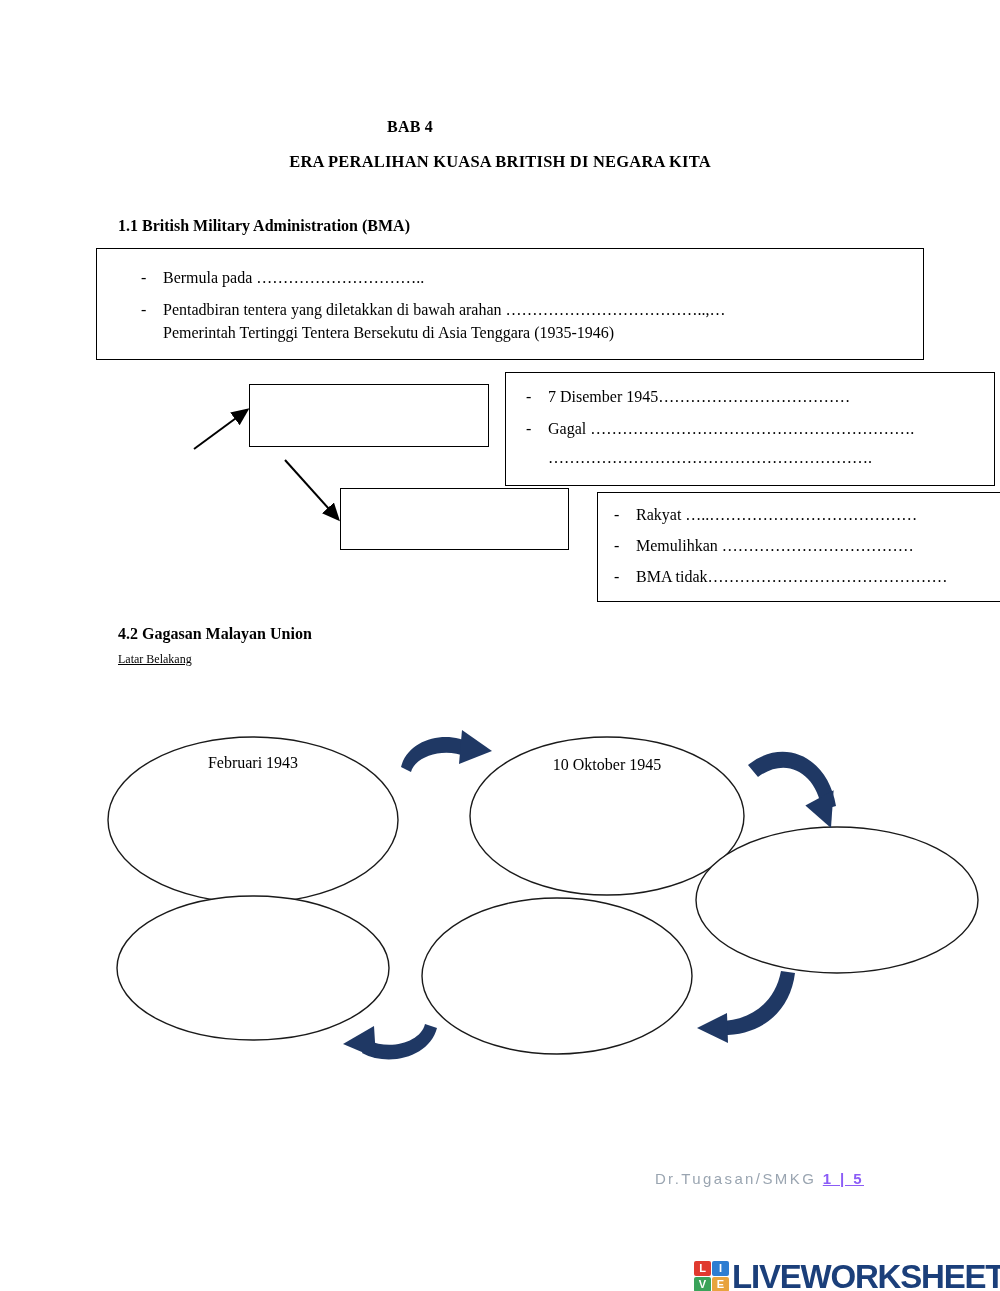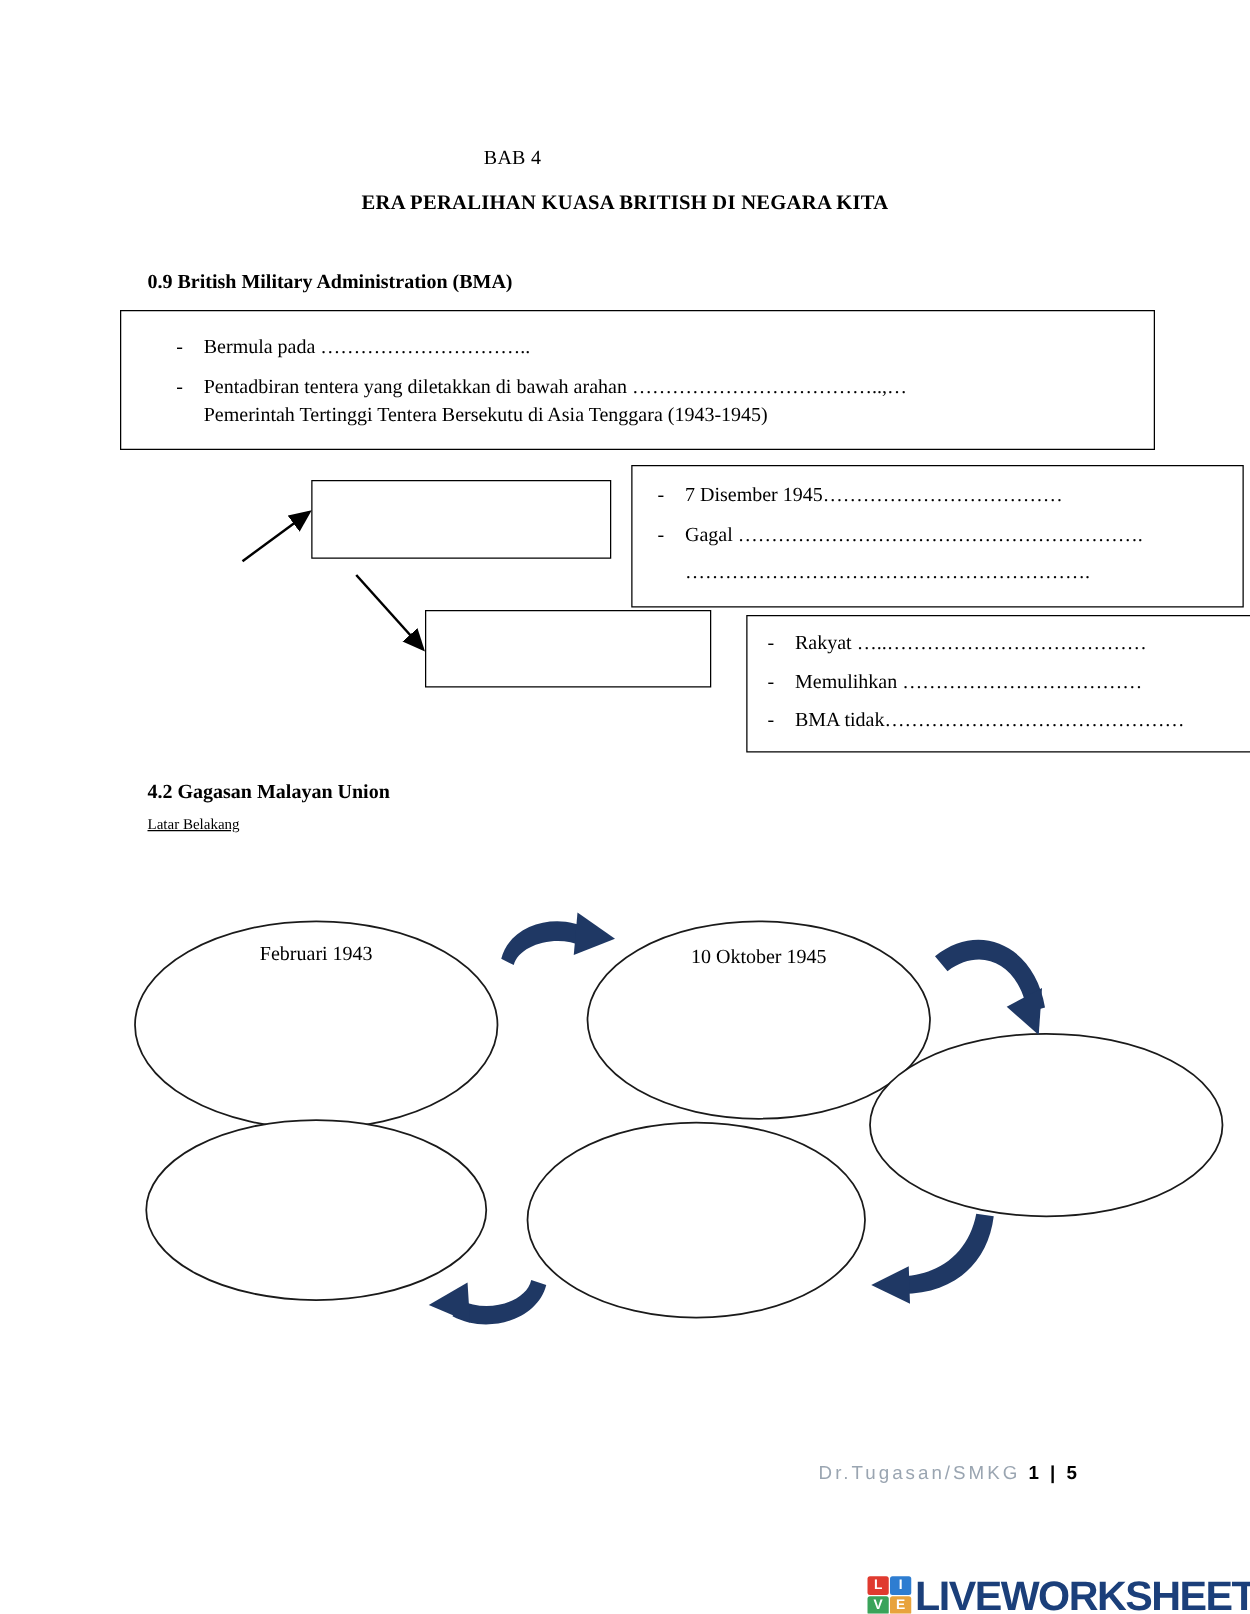--- a/index.html
+++ b/index.html
@@ -19,21 +19,21 @@
     overflow: hidden;
   }
 
   
   .chapter-title {
     position: absolute;
     top: 118px;
     left: 0;
     width: 820px;
     text-align: center;
-    font-weight: normal;
+    font-weight: bold;
     font-size: 16px;
     letter-spacing: 0.2px;
   }
   .doc-title {
     position: absolute;
     top: 152px;
     left: 0;
     width: 1000px;
     text-align: center;
     font-weight: bold;
@@ -175,22 +175,23 @@
     width: 1000px;
     text-align: right;
     padding-right: 136px;
     box-sizing: border-box;
     font-family: "Liberation Sans", sans-serif;
     font-size: 15px;
     letter-spacing: 2.4px;
     color: #9aa5b1;
   }
   #footer .pagenum {
-    color: #000000;
-    font-weight: bold;
+    color: #8b5cf6;
+    font-weight: bold;
+    text-decoration: underline;
   }
 
   
   #lws-logo {
     position: absolute;
     top: 1254px;
     left: 694px;
     display: flex;
     align-items: center;
     height: 44px;
@@ -222,32 +223,32 @@
   }
 </style>
 </head>
 <body>
 
 <div id="page">
 
   <div class="chapter-title">BAB 4</div>
   <div class="doc-title">ERA PERALIHAN KUASA BRITISH DI NEGARA KITA</div>
 
-  <div class="section-head" id="sec-11">0.9 British Military Administration (BMA)</div>
+  <div class="section-head" id="sec-11">1.1 British Military Administration (BMA)</div>
 
   <div class="note-box" id="box-bma">
     <div class="bullet-list">
       <div class="bullet-row">
         <span class="dash">-</span>
         <span class="btext">Bermula pada …………………………..</span>
       </div>
       <div class="bullet-row">
         <span class="dash">-</span>
         <span class="btext">Pentadbiran tentera yang diletakkan di bawah arahan ………………………………..,…
-Pemerintah Tertinggi Tentera Bersekutu di Asia Tenggara (1943-1945)</span>
+Pemerintah Tertinggi Tentera Bersekutu di Asia Tenggara (1935-1946)</span>
       </div>
     </div>
   </div>
 
 
   <div class="answer-box" id="ans-box-1"></div>
   <div class="answer-box" id="ans-box-2"></div>
 
   <div class="note-box" id="box-right-top">
     <div class="bullet-list">

